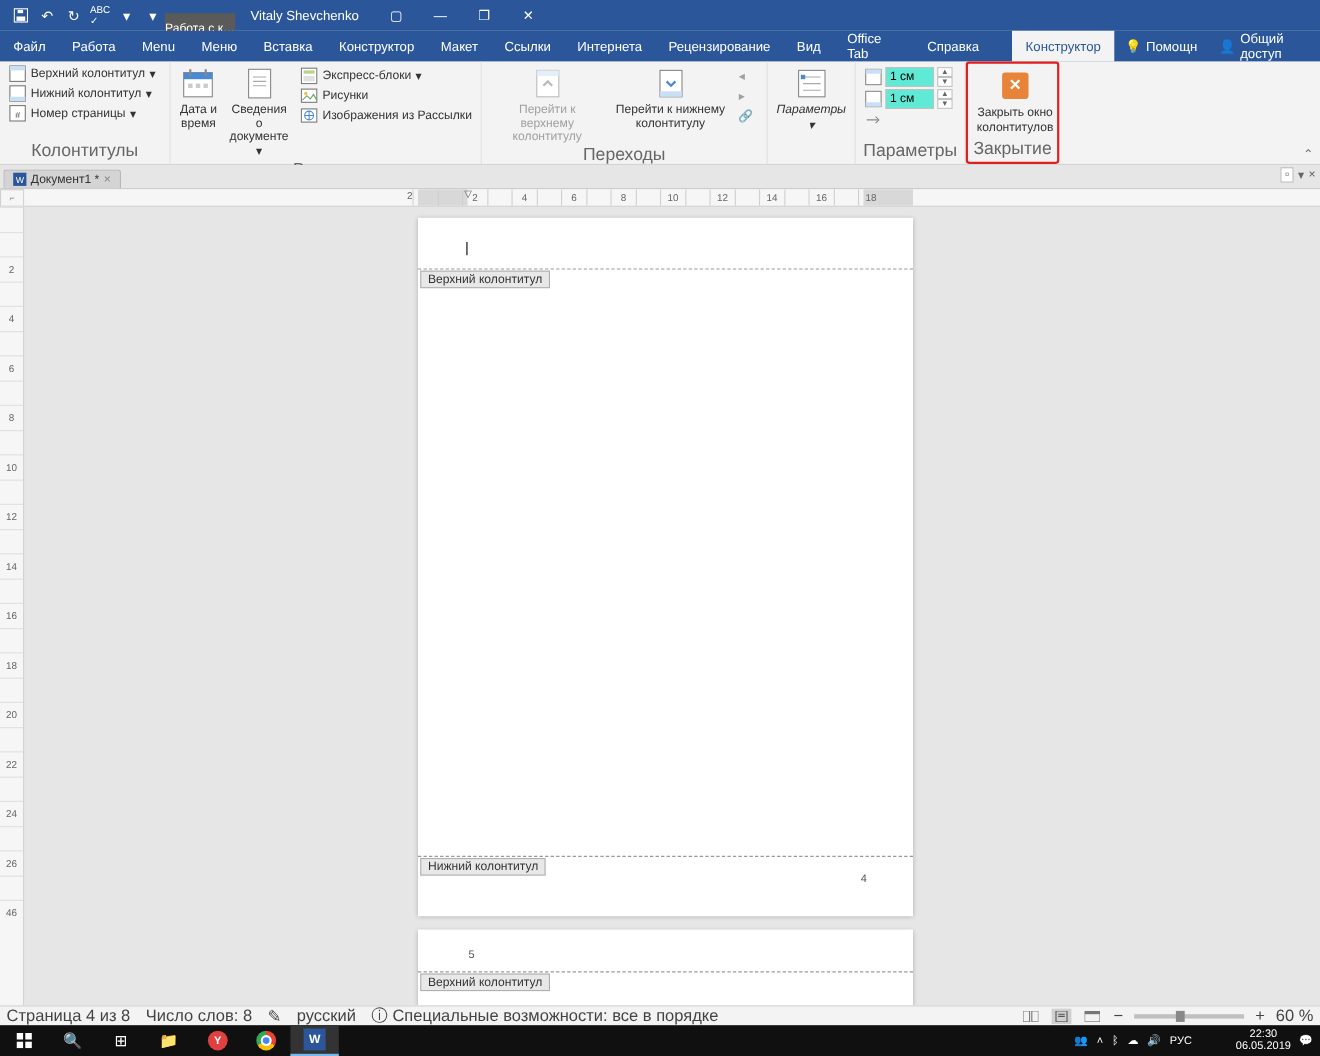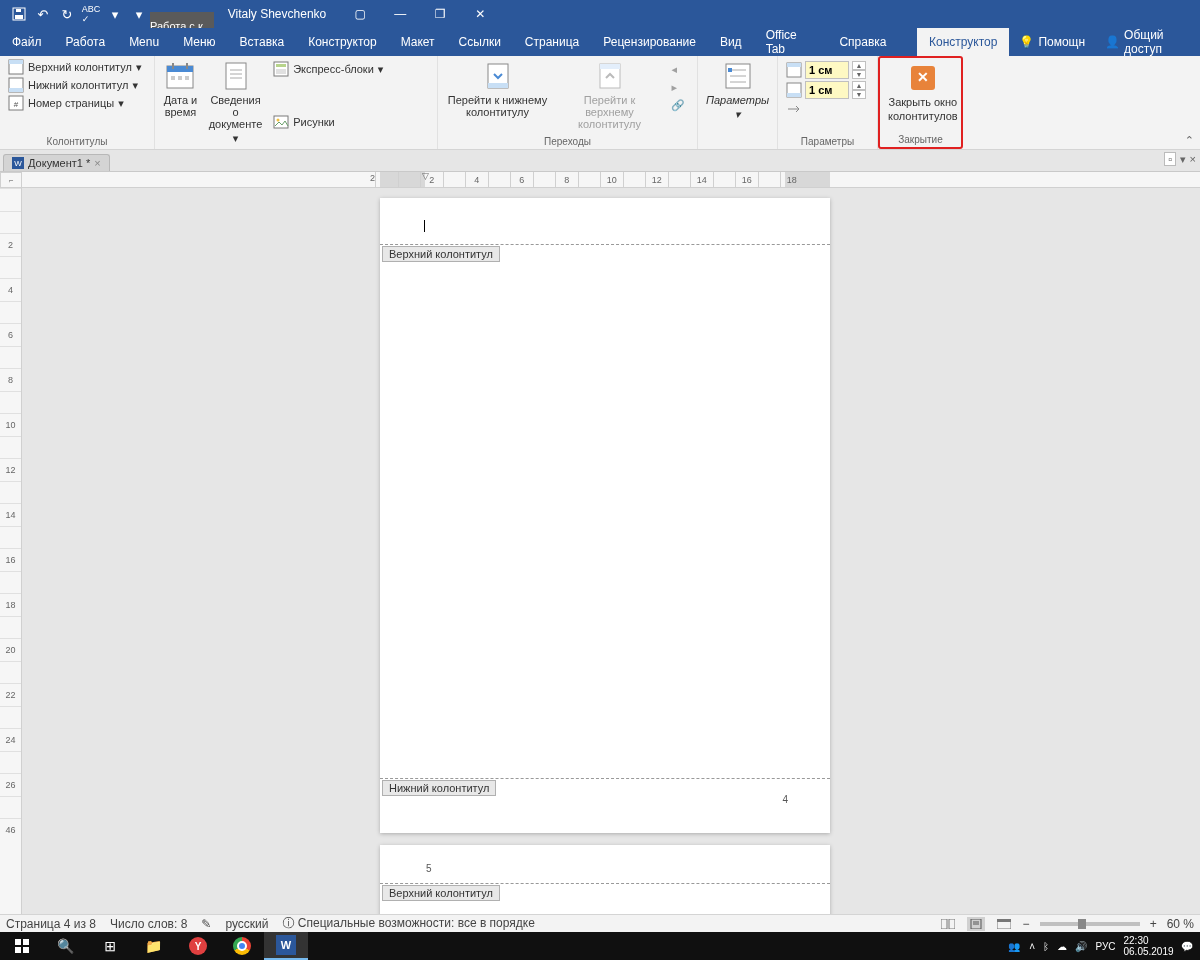--- a/index.html
+++ b/index.html
@@ -14,29 +14,29 @@
 .winbtn { width:40px; height:28px; display:flex; align-items:center; justify-content:center; font-size:12px; }
 .menubar { height:28px; background:#2b579a; display:flex; align-items:center; color:#fff; position:relative; }
 .menu-item { padding:0 12px; height:28px; display:flex; align-items:center; font-size:12px; cursor:default; }
 .menu-item.active { background:#f3f3f3; color:#2b579a; }
 .menu-right { margin-left:auto; display:flex; }
 .menu-right .mi { padding:0 10px; display:flex; align-items:center; gap:4px; font-size:12px; }
 
 .ribbon { height:94px; background:#f3f3f3; border-bottom:1px solid #d4d4d4; display:flex; position:relative; }
 .group { border-right:1px solid #e1e1e1; display:flex; flex-direction:column; padding:2px 4px 0; }
 .group-body { flex:1; display:flex; }
-.group-label { text-align:center; font-size:10px; color:#666; padding-bottom:2px; }
+.group-label { text-align:center; font-size:16px; color:#666; padding-bottom:2px; }
 .btn-col { display:flex; flex-direction:column; align-items:center; justify-content:flex-start; padding:2px 4px; text-align:center; font-size:11px; line-height:1.1; gap:2px; }
 .btn-col svg, .btn-col .ic { width:32px; height:32px; }
 .small-row { display:flex; align-items:center; gap:4px; padding:1px 4px; font-size:11px; white-space:nowrap; }
 .small-row .sic { width:16px; height:16px; display:inline-block; }
 .stack { display:flex; flex-direction:column; justify-content:flex-start; }
 .disabled { color:#a0a0a0; }
 .spinner { display:flex; align-items:center; gap:3px; }
-.spinner input { width:44px; height:18px; border:1px solid #c0c0c0; font-size:11px; padding-left:3px; background:#fef9c3;font-weight:bold; }
+.spinner input { width:44px; height:18px; border:1px solid #c0c0c0; font-size:11px; padding-left:3px; background:#5eead4; }
 .spinner .sp { width:14px; display:flex; flex-direction:column; }
 .spinner .sp span { height:9px; border:1px solid #c0c0c0; background:#fff; font-size:7px; line-height:7px; text-align:center; color:#666; }
 .ribbon-collapse { position:absolute; right:6px; bottom:2px; font-size:11px; color:#666; cursor:default; }
 
 .highlight-red { border:2px solid #e02020; border-radius:3px; }
 
 .doc-tabs { height:22px; background:#e6e6e6; border-bottom:1px solid #c9c9c9; display:flex; align-items:flex-end; position:relative; }
 .doc-tab { background:#d4d4d4; border:1px solid #b8b8b8; border-bottom:none; padding:2px 8px; font-size:11px; display:flex; align-items:center; gap:4px; border-radius:3px 3px 0 0; margin-left:3px; }
 .doc-tab .x { color:#888; font-size:11px; }
 .doc-tabs-right { position:absolute; right:4px; top:2px; display:flex; gap:4px; align-items:center; font-size:11px; color:#666; }
@@ -51,32 +51,32 @@
 .vruler span { display:block; height:22.5px; text-align:center; line-height:22.5px; border-top:1px solid #e0e0e0; }
 .canvas { position:absolute; top:16px; left:22px; right:0; bottom:0; overflow:hidden; }
 .page { position:absolute; left:358px; width:450px; background:#fff; box-shadow:0 1px 4px rgba(0,0,0,0.25); }
 .page1 { top:10px; height:635px; }
 .page2 { top:657px; height:200px; }
 .hf-sep { border-top:1px dashed #999; position:absolute; left:0; right:0; }
 .hf-tag { position:absolute; left:2px; background:#e8e8e8; border:1px solid #b0b0b0; font-size:11px; padding:1px 6px; color:#333; }
 .hf-pagenum { position:absolute; font-size:10px; color:#555; }
 .cursor-caret { position:absolute; width:1px; height:12px; background:#000; }
 
-.statusbar { position:absolute; bottom:28px; left:0; right:0; height:18px; background:#f3f3f3; border-top:1px solid #d4d4d4; display:flex; align-items:center; font-size:12px; color:#444; padding:0 6px; gap:14px; }
+.statusbar { position:absolute; bottom:28px; left:0; right:0; height:18px; background:#f3f3f3; border-top:1px solid #d4d4d4; display:flex; align-items:center; font-size:15px; color:#444; padding:0 6px; gap:14px; }
 .statusbar .right { margin-left:auto; display:flex; align-items:center; gap:10px; }
 .zoom-slider { width:100px; height:4px; background:#c0c0c0; position:relative; }
 .zoom-slider .thumb { position:absolute; top:-3px; width:8px; height:10px; background:#888; left:38px; }
 .viewbtn { width:18px; height:14px; border:1px solid transparent; display:flex; align-items:center; justify-content:center; }
 .viewbtn.active { background:#d0d0d0; }
 
 .taskbar { position:absolute; bottom:0; left:0; right:0; height:28px; background:#101010; display:flex; align-items:center; }
 .taskbar .tb { width:44px; height:28px; display:flex; align-items:center; justify-content:center; color:#fff; font-size:14px; }
 .taskbar .tb.active { background:#333; border-bottom:2px solid #76b9ed; }
 .taskbar .tray { margin-left:auto; display:flex; align-items:center; color:#fff; font-size:10px; gap:8px; padding-right:6px; }
-.tray .clock { line-height:1.1; }
+.tray .clock { text-align:center; line-height:1.1;margin-left:32px; }
 svg { display:block; }
 </style>
 </head>
 <body>
 
 <div class="titlebar">
   <div class="qat">
     <span>
         <svg width="14" height="14" viewBox="0 0 14 14">
           <rect x="1" y="1" width="12" height="12" fill="none" stroke="#fff"></rect>
@@ -102,21 +102,21 @@
 
 <div class="menubar">
   <div class="menu-item">Файл</div>
   <div class="menu-item">Работа</div>
   <div class="menu-item">Menu</div>
   <div class="menu-item">Меню</div>
   <div class="menu-item">Вставка</div>
   <div class="menu-item">Конструктор</div>
   <div class="menu-item">Макет</div>
   <div class="menu-item">Ссылки</div>
-  <div class="menu-item">Страница</div>
+  <div class="menu-item">Интернета</div>
   <div class="menu-item">Рецензирование</div>
   <div class="menu-item">Вид</div>
   <div class="menu-item">Office Tab</div>
   <div class="menu-item">Справка</div>
   <div style="width:20px;"></div>
   <div class="menu-item active">Конструктор</div>
   <div class="menu-right">
     <div class="mi">
         <span>💡</span>
         <span>Помощн</span>
@@ -183,21 +183,21 @@
       <div class="btn-col">
         <svg class="ic" viewBox="0 0 32 32">
             <rect x="6" y="3" width="20" height="26" fill="#fff" stroke="#888"></rect>
             <line x1="10" y1="10" x2="22" y2="10" stroke="#aaa"></line>
             <line x1="10" y1="14" x2="22" y2="14" stroke="#aaa"></line>
             <line x1="10" y1="18" x2="22" y2="18" stroke="#aaa"></line>
           </svg>
         <span>Сведения о документе</span>
           <span>▾</span>
       </div>
-      <div class="stack" style="padding-top:2px;gap:35px;">
+      <div class="stack" style="padding-top:2px;">
         <div class="small-row">
             <span class="sic">
               <svg width="16" height="16">
                 <rect x="1" y="1" width="14" height="14" fill="#fff" stroke="#7a7a7a"></rect>
                 <rect x="3" y="3" width="10" height="3" fill="#b7d48b"></rect>
                 <rect x="3" y="8" width="10" height="5" fill="#e0e0e0"></rect>
               </svg>
             </span>
             <span>Экспресс-блоки</span>
             <span>▾</span>
@@ -223,35 +223,35 @@
             </span>
             <span>Изображения из Рассылки</span>
           </div>
       </div>
     </div>
     <div class="group-label">Вставка</div>
   </div>
 
   <div class="group" style="width:260px;">
     <div class="group-body" style="justify-content:center; gap:4px;">
+      <div class="btn-col disabled" style="width:108px;">
+        <svg class="ic" viewBox="0 0 32 32">
+            <rect x="6" y="4" width="20" height="24" fill="#fff" stroke="#bbb"></rect>
+            <rect x="6" y="4" width="20" height="5" fill="#e3eefb"></rect>
+            <polyline points="12,18 16,14 20,18" fill="none" stroke="#bbb" stroke-width="2"></polyline>
+          </svg>
+        <span>Перейти к верхнему колонтитулу</span>
+      </div>
       <div class="btn-col" style="width:108px;">
         <svg class="ic" viewBox="0 0 32 32">
             <rect x="6" y="4" width="20" height="24" fill="#fff" stroke="#888"></rect>
             <rect x="6" y="23" width="20" height="5" fill="#c8dff5"></rect>
             <polyline points="12,14 16,18 20,14" fill="none" stroke="#4a8ad4" stroke-width="2"></polyline>
           </svg>
         <span>Перейти к нижнему колонтитулу</span>
-      </div>
-      <div class="btn-col disabled" style="width:108px;">
-        <svg class="ic" viewBox="0 0 32 32">
-            <rect x="6" y="4" width="20" height="24" fill="#fff" stroke="#bbb"></rect>
-            <rect x="6" y="4" width="20" height="5" fill="#e3eefb"></rect>
-            <polyline points="12,18 16,14 20,18" fill="none" stroke="#bbb" stroke-width="2"></polyline>
-          </svg>
-        <span>Перейти к верхнему колонтитулу</span>
       </div>
       <div class="stack" style="padding-top:4px;">
         <div class="small-row disabled">
             <span class="sic">◂</span>
           </div>
         <div class="small-row disabled">
             <span class="sic">▸</span>
           </div>
         <div class="small-row disabled">
             <span class="sic">🔗</span>

